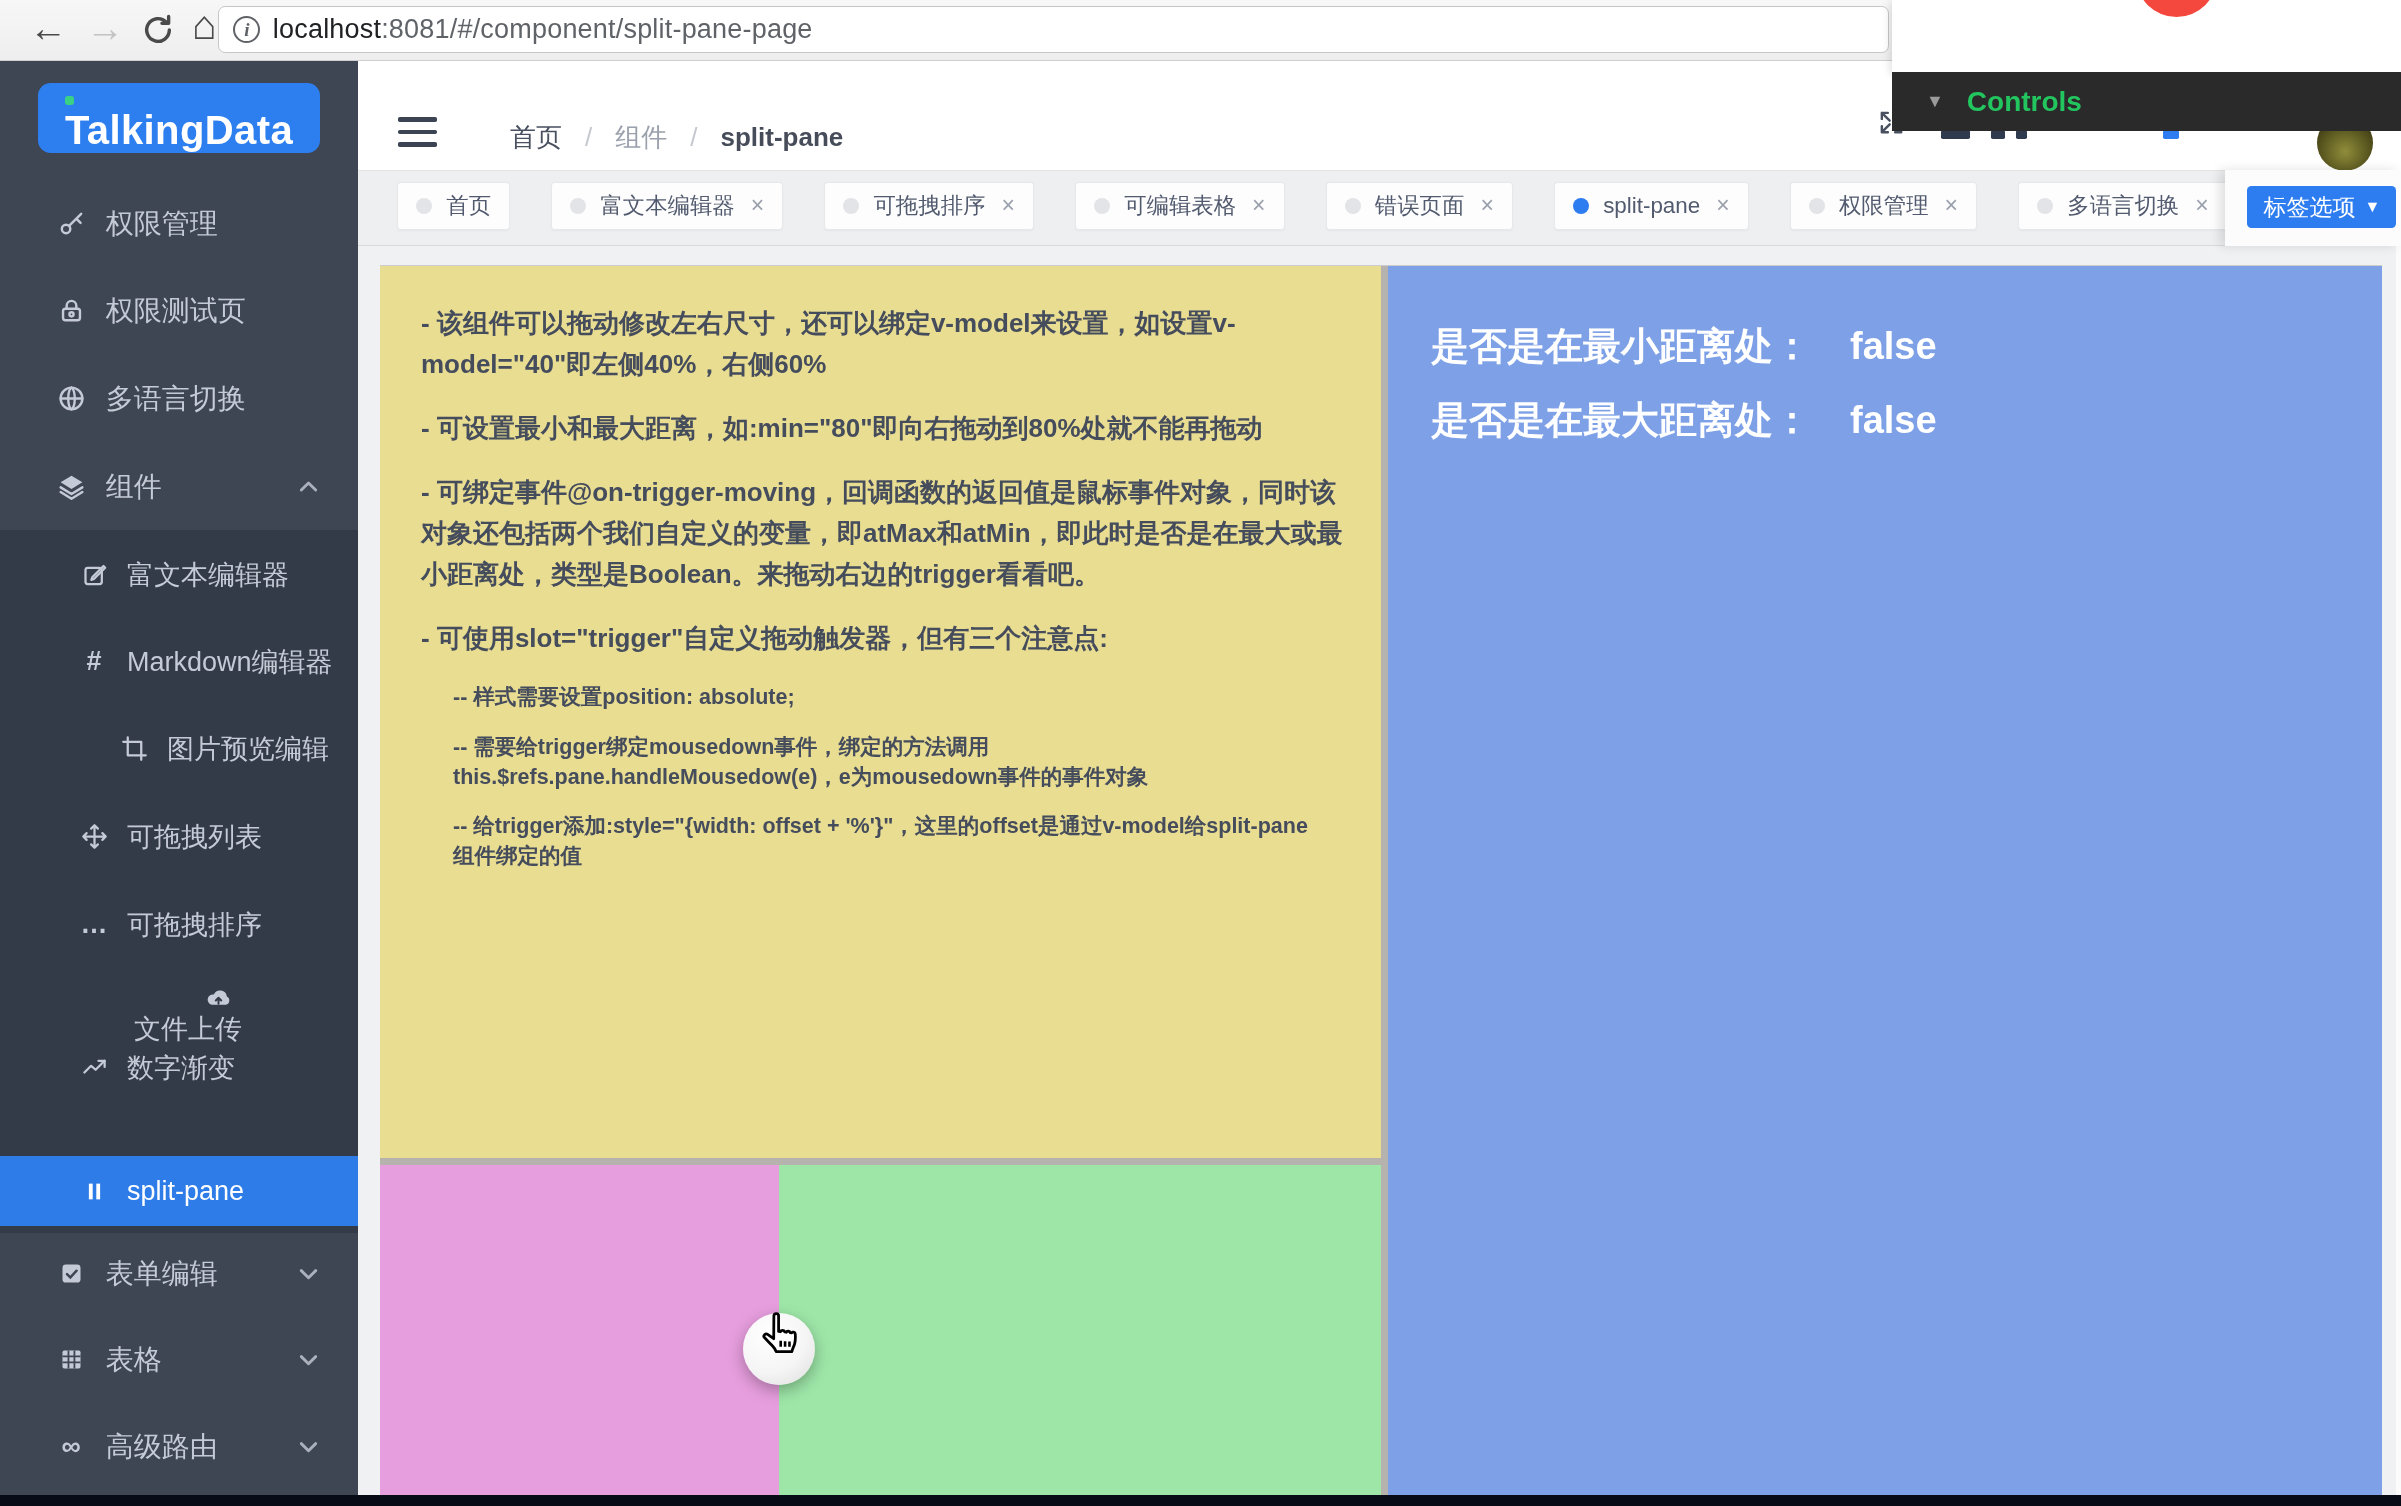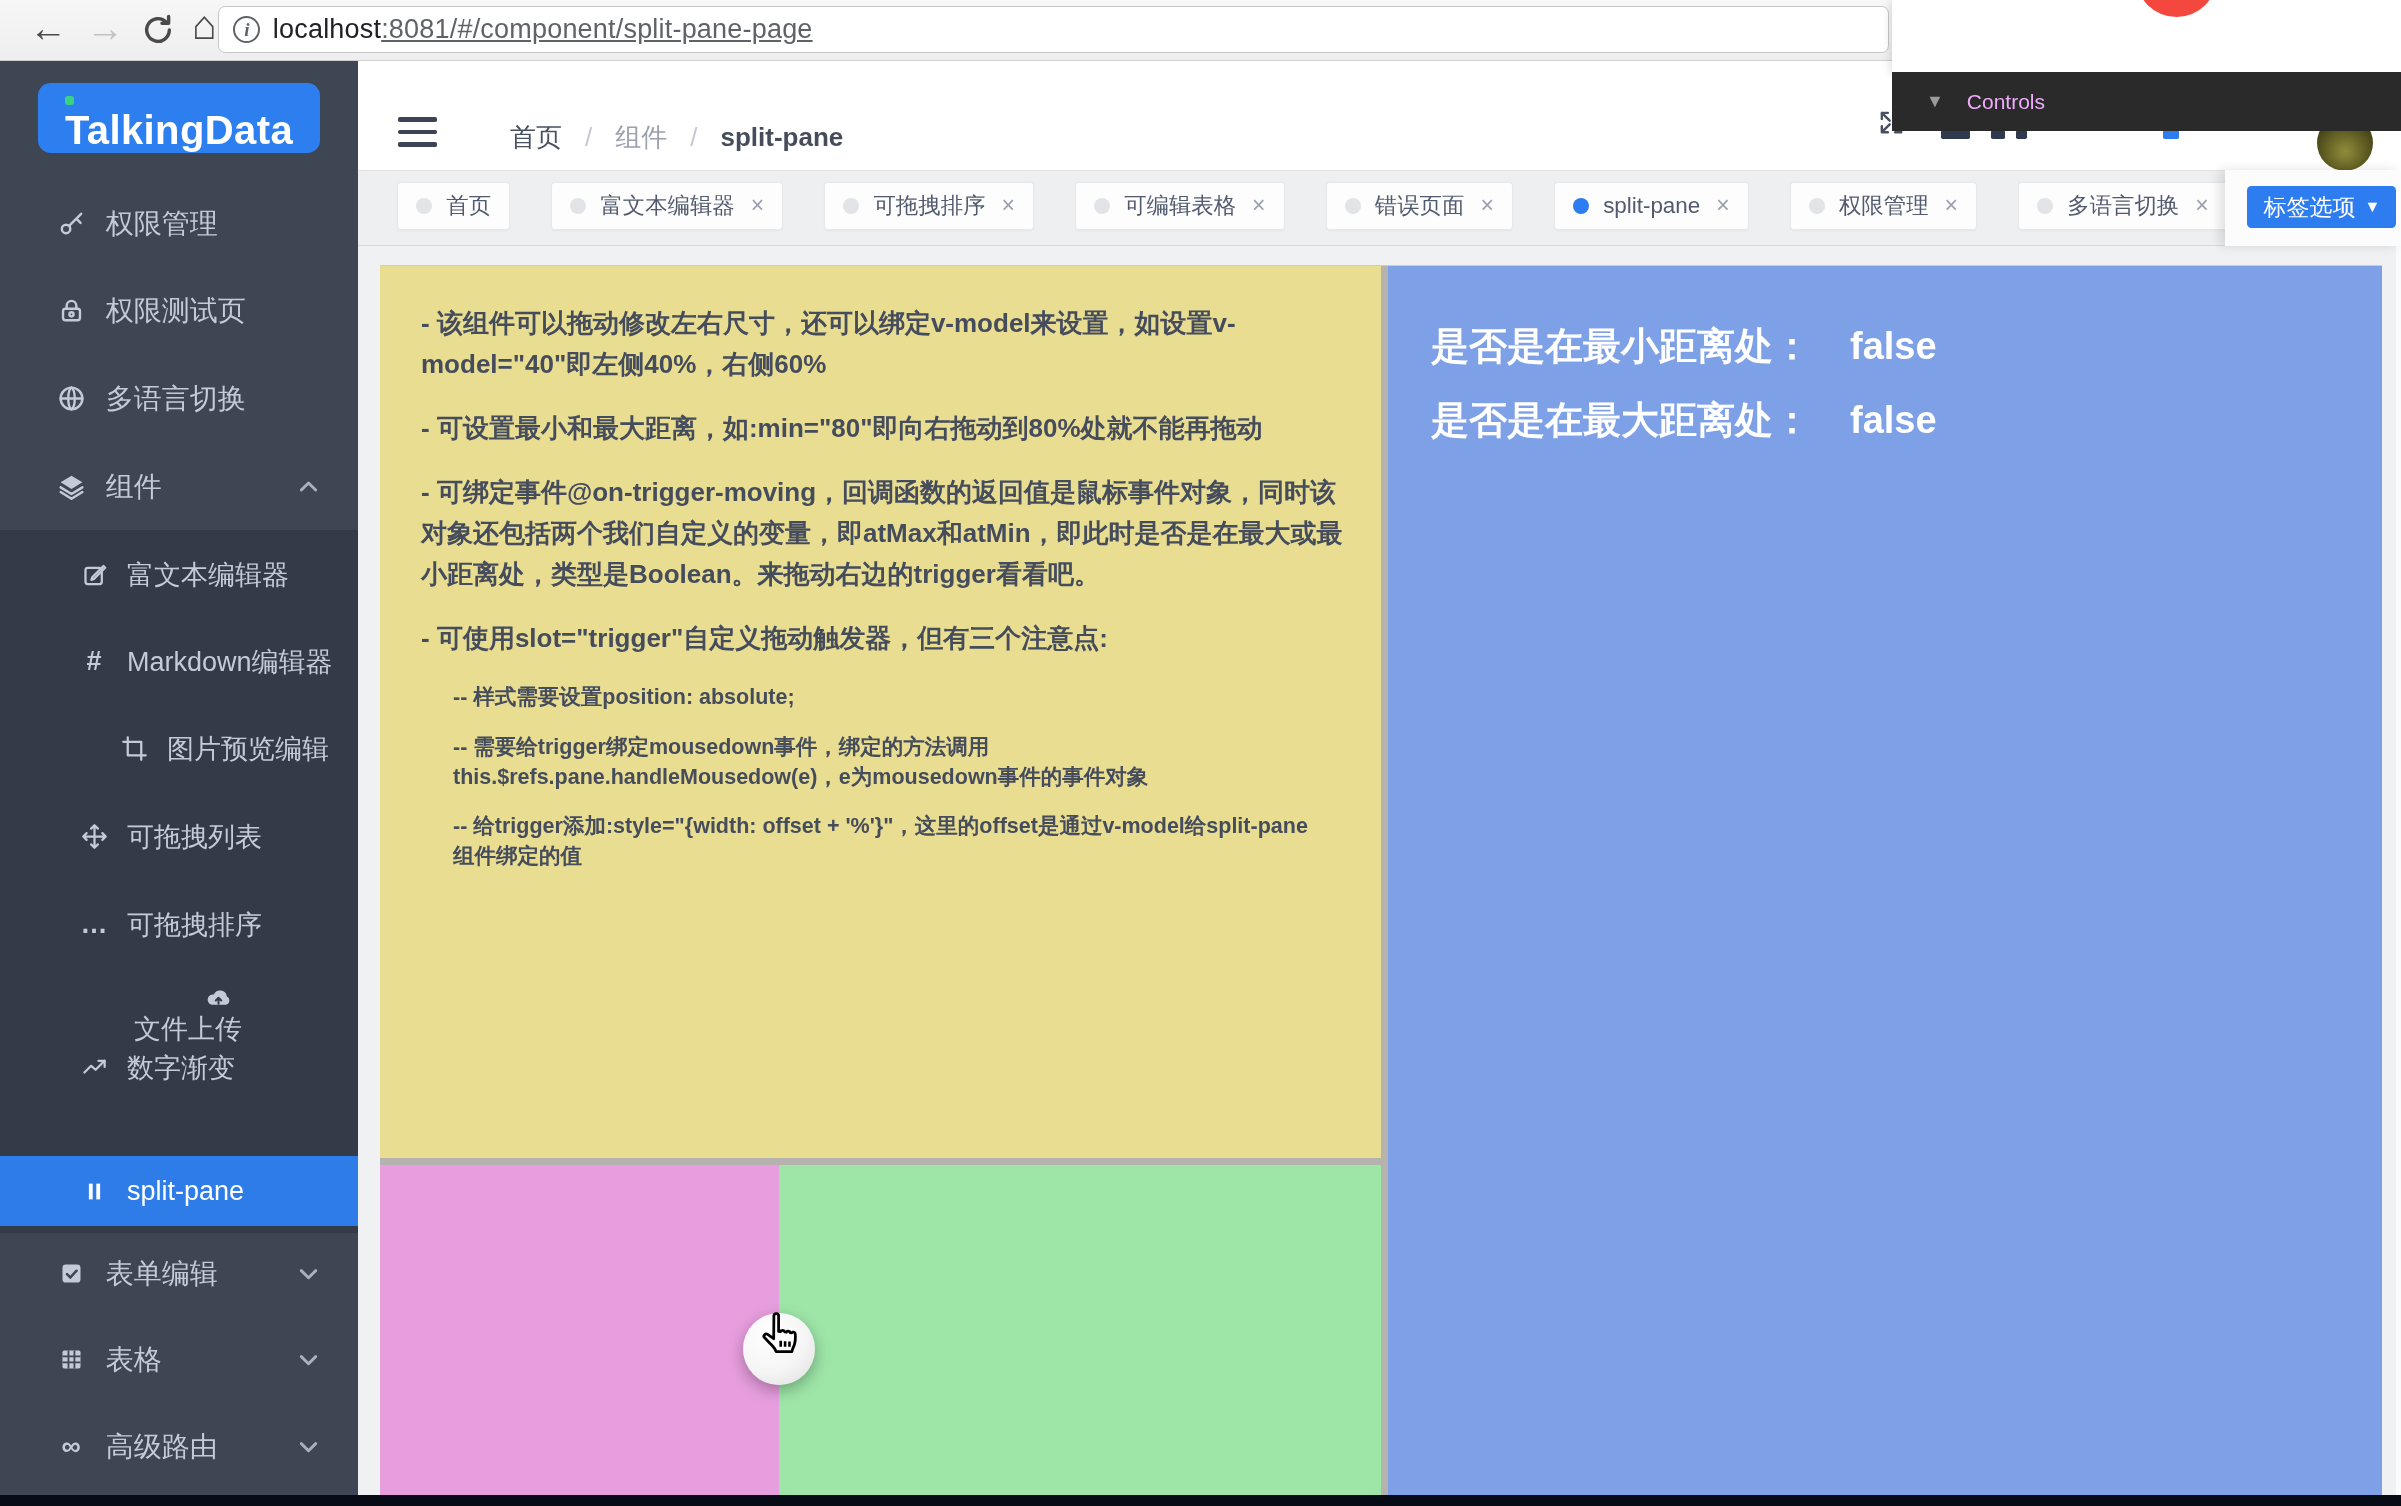--- a/index.html
+++ b/index.html
@@ -11,21 +11,21 @@
   #toolbar { left:0; top:0; width:2401px; height:61px;
     background:linear-gradient(#f7f7f7,#eeeeee); border-bottom:1.8px solid #cfcfcf; z-index:3; }
   .nav-glyph { position:absolute; top:7.2px; font-size:38px; color:#4a4a4a; line-height:43px; }
   #fwd { color:#c3c3c3; }
   #urlbar { position:absolute; left:218px; top:6.3px; width:1671px; height:47px; background:#ffffff;
     border:1.8px solid #c6c6c6; border-radius:7.2px; display:flex; align-items:center; }
   #info-badge { width:27px; height:27px; border:2.2px solid #5f6368; border-radius:50%;
     margin-left:14.3px; color:#5f6368; font-size:19px; display:flex; align-items:center;
     justify-content:center; font-family:"Liberation Serif",serif; font-style:italic; font-weight:bold; }
   #url-text { margin-left:12.5px; font-size:27px; color:#202124; letter-spacing:0.2px; }
-  #url-text .path { color:#5f6368;text-decoration:underline; }
+  #url-text .path { color:#5f6368; }
 
   
   #sidebar { left:0; top:61px; width:358px; height:1445px; background:#3e4553; z-index:4; }
   #logo { position:absolute; left:38px; top:21.5px; width:282px; height:70px; background:#2d7ff0;
     border-radius:12.5px; display:flex; align-items:flex-end; justify-content:center; }
   #logo span { color:#ffffff; font-weight:bold; font-size:40px; letter-spacing:0.4px; }
   #logo-dot { position:absolute; left:27px; top:13.4px; width:9px; height:9px; background:#3bd184; border-radius:2.7px; }
   .side-item { position:absolute; left:0; width:358px; height:57px; display:flex; align-items:center;
     color:#c5cbd6; font-size:28px; cursor:pointer; }
   .side-item .ic { margin-left:56px; width:30px; display:flex; justify-content:center; color:#c5cbd6; }
@@ -98,21 +98,21 @@
   #bottom-strip { left:0; top:1495px; width:2401px; height:10.7px; background:#070b16; z-index:8; }
   #right-strip { left:2396px; top:170px; width:5.4px; height:1325px; background:#fbfbfb; z-index:2; }
 
   
   #overlay-white { left:1892px; top:0; width:509px; height:72px; background:#ffffff;
     box-shadow:-2.7px 1.8px 7.2px rgba(0,0,0,0.10); overflow:hidden; z-index:9; }
   #red-ball { position:absolute; left:244px; top:-64px; width:81px; height:81px; border-radius:50%; background:#f4483e; }
   #controls-bar { left:1892px; top:72px; width:509px; height:59px; background:#2a2a2b;
     display:flex; align-items:center; z-index:9; }
   #controls-bar .caret { color:#9a9a9a; font-size:18px; margin-left:34px; }
-  #controls-bar .cl { color:#f0abfc; font-size:21px; margin-left:23px; }
+  #controls-bar .cl { color:#22c55e; font-size:28px; margin-left:23px;font-weight:bold; }
 </style>
 </head>
 <body>
 
 <div id="toolbar" class="abs">
   <span class="nav-glyph" style="left:29px;">←</span>
   <span class="nav-glyph" id="fwd" style="left:86px;">→</span>
   <span class="nav-glyph" style="left:141px; top:12.5px;">
     <svg class="ico" width="34" height="34" viewBox="0 0 24 24" style="stroke:#4a4a4a; stroke-width:2.4;">
       <path d="M20 12 a8 8 0 1 1 -2.2 -5.5"></path>

